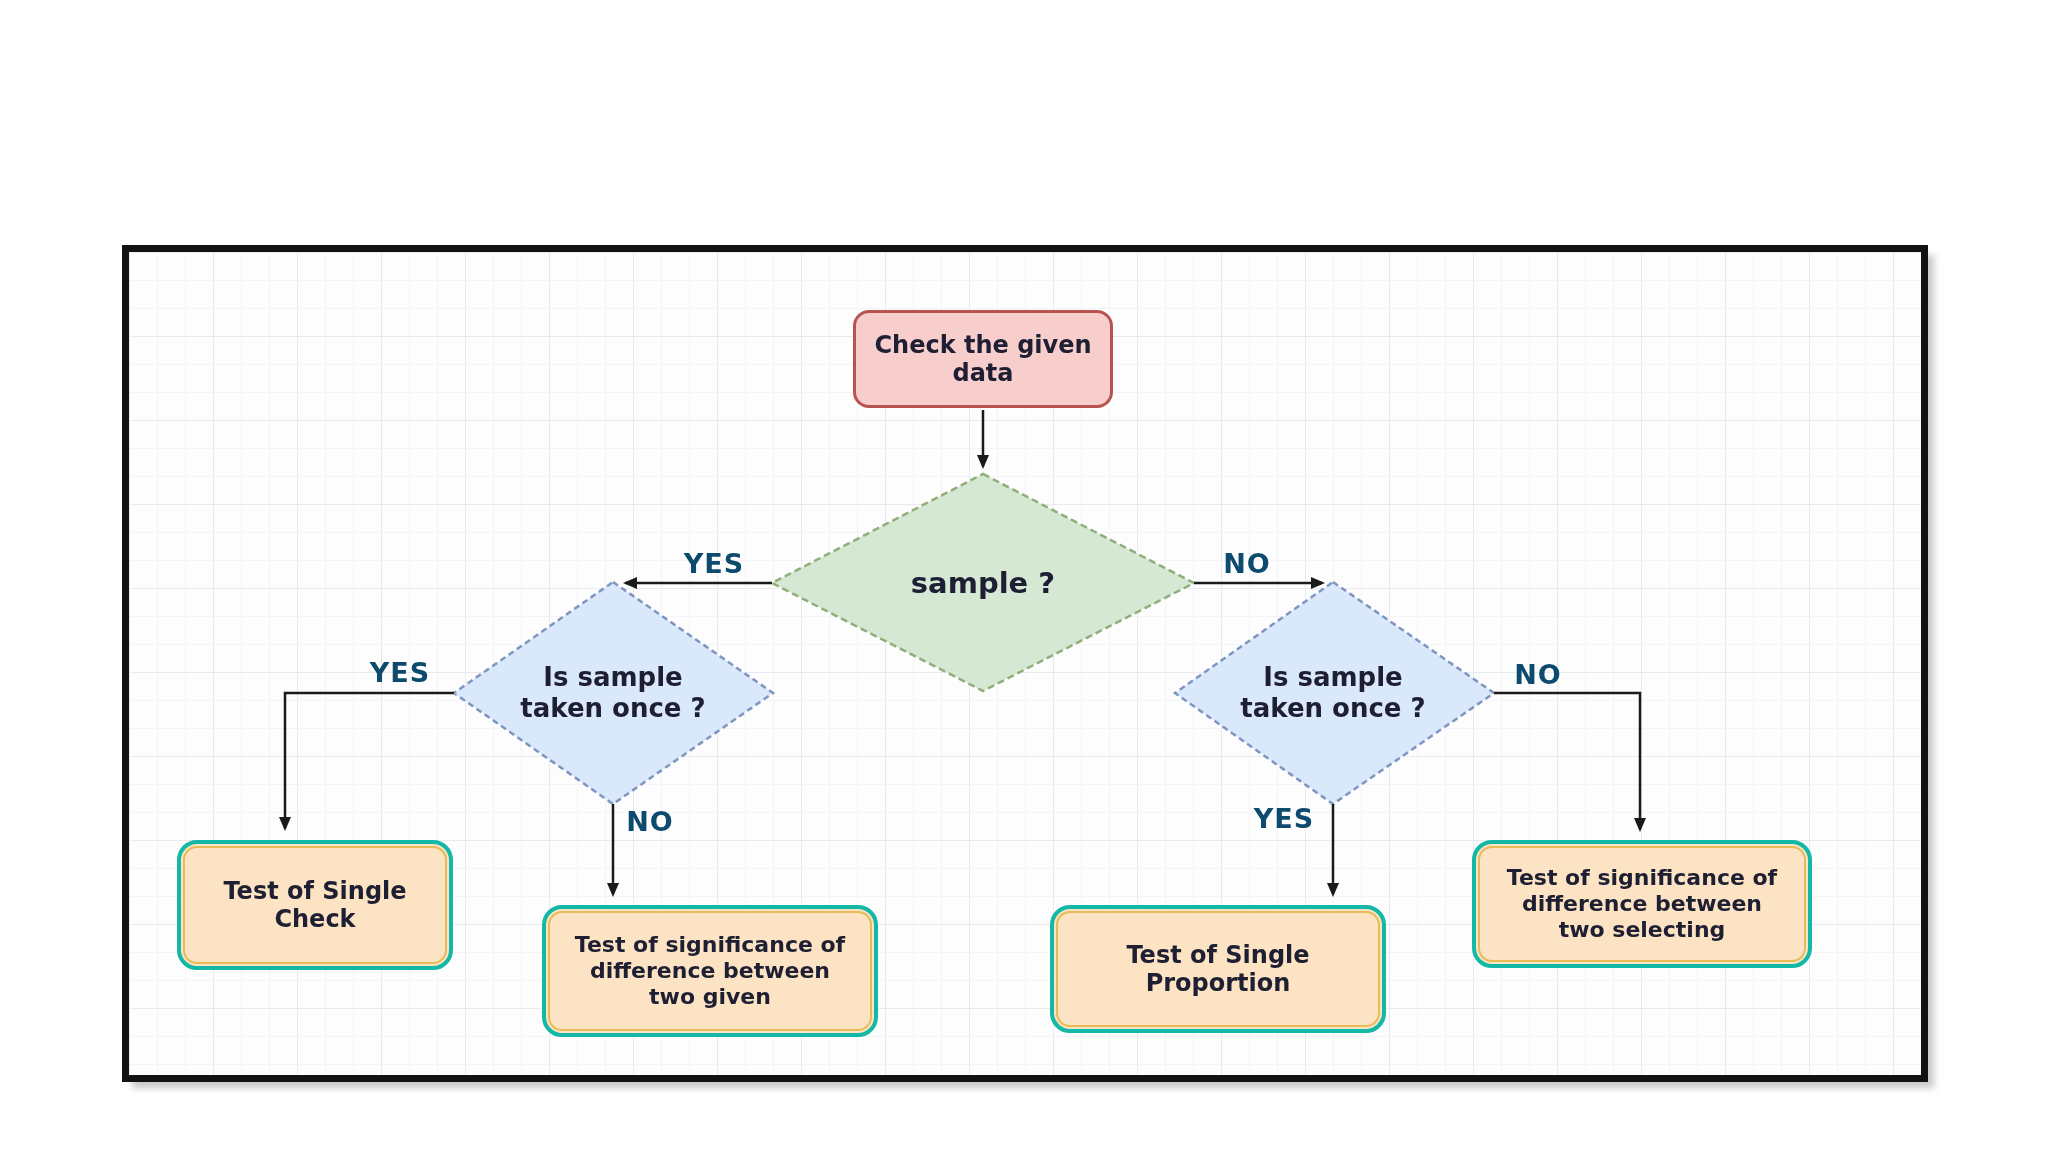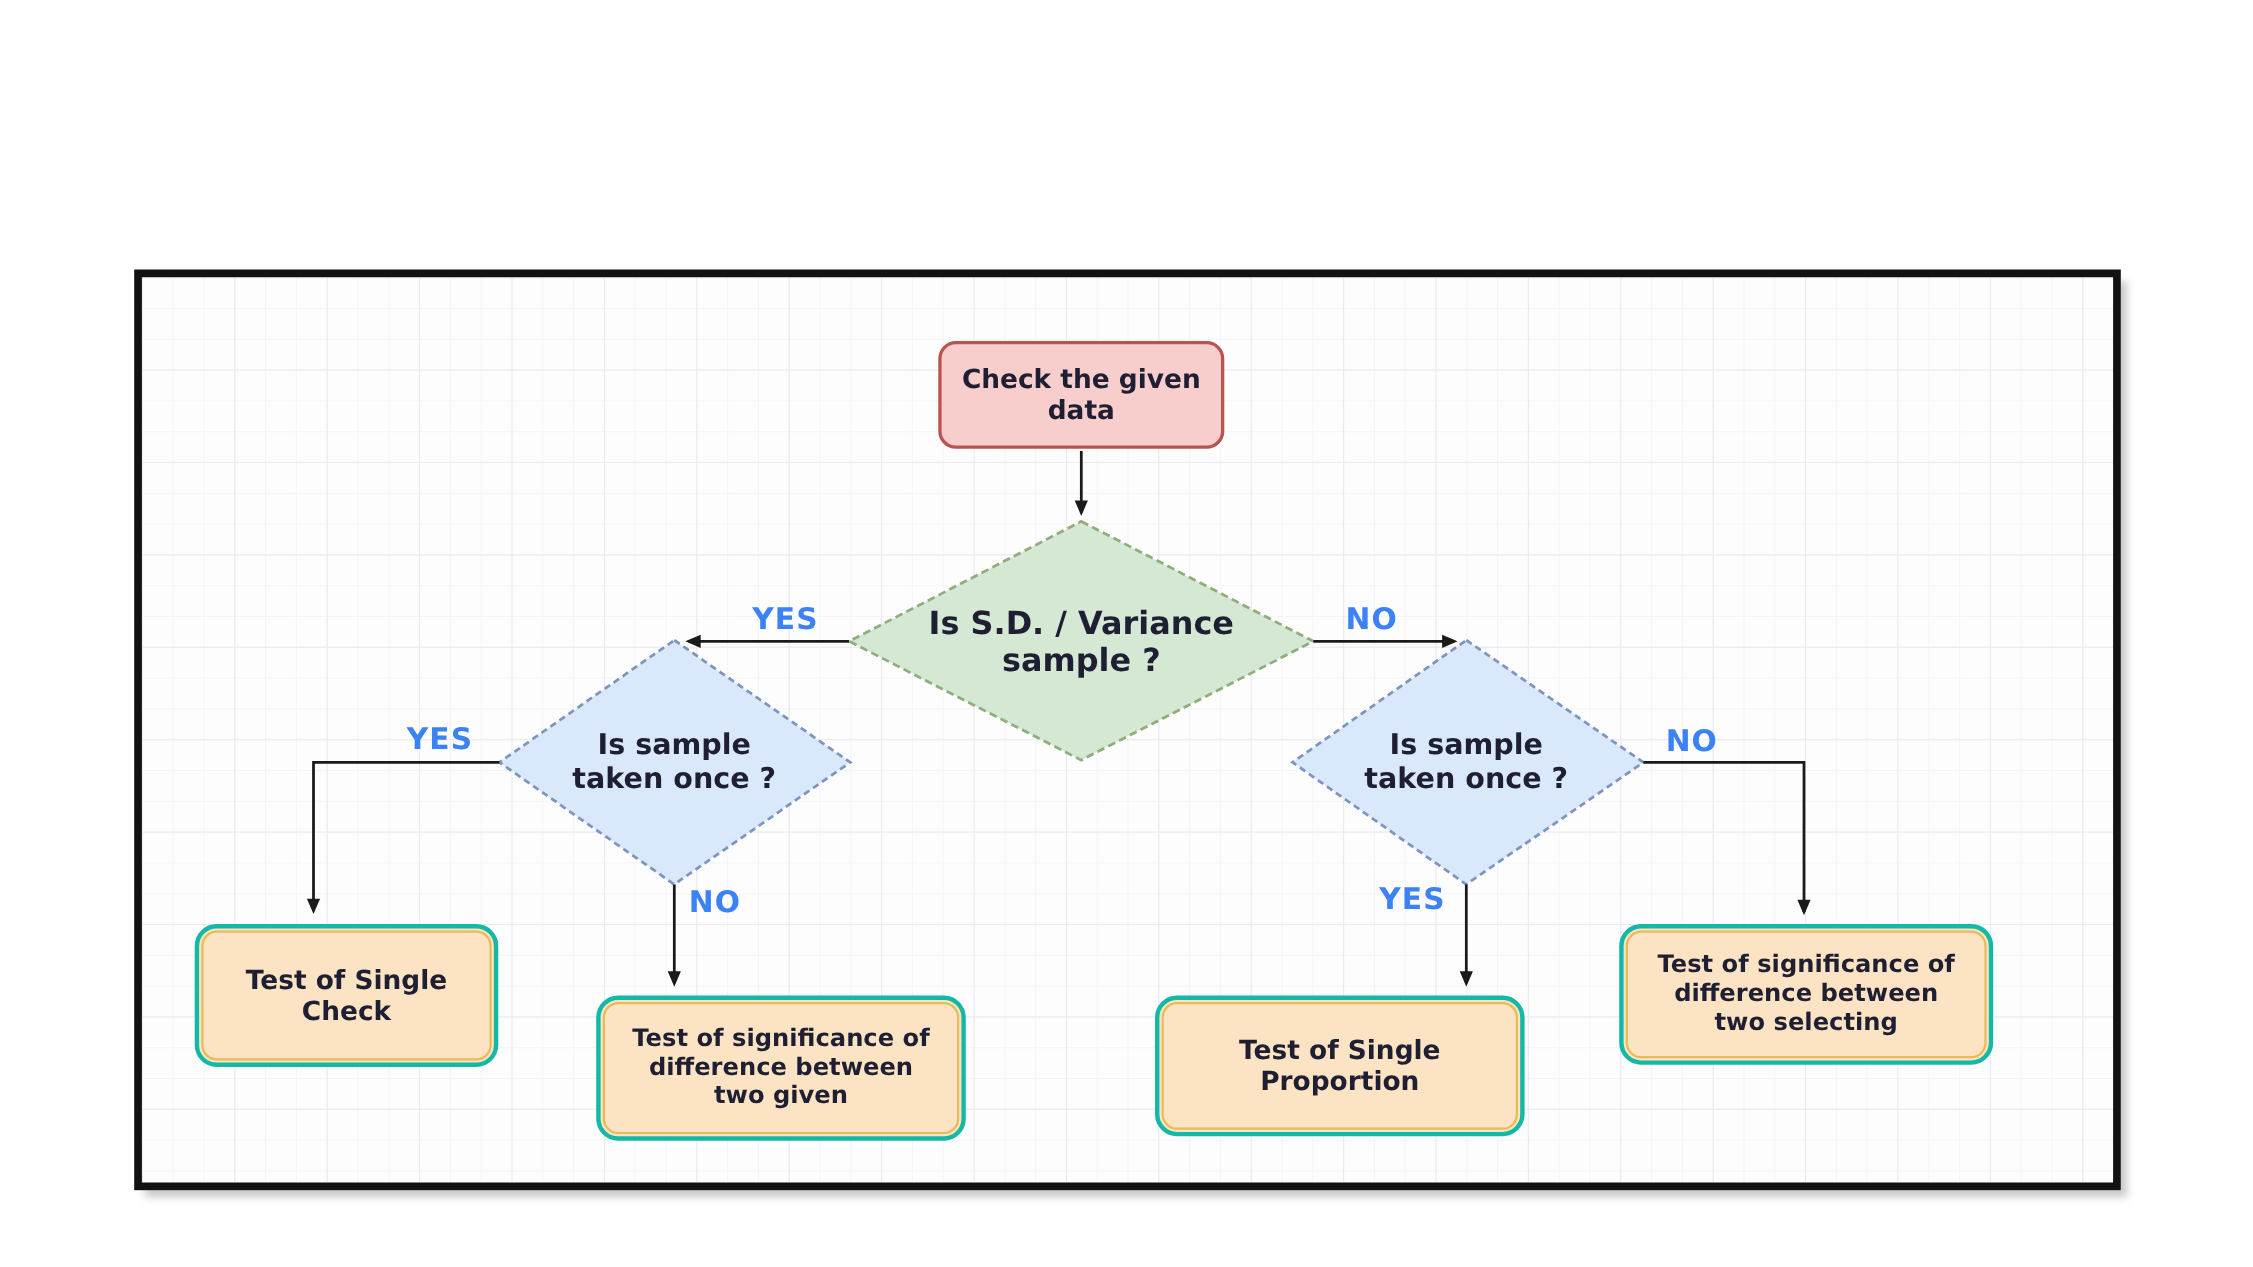--- a/index.html
+++ b/index.html
@@ -53,21 +53,21 @@
     border-radius:14px;pointer-events:none;
   }
   .result.small{font-size:22px;}
   
   .dtext{background:transparent;}
   .dtext.green{font-size:29px;}
   .dtext.blue{font-size:26px;}
   
   .edge-label{
     position:absolute;z-index:2;transform:translate(-50%,-50%);
-    font-size:27px;font-weight:bold;letter-spacing:1px;color:#3b82f6;
+    font-size:27px;font-weight:bold;letter-spacing:1px;color:#0c4a6e;
   }
 </style>
 </head>
 <body>
 
 <div id="page">
 
 
   <div class="frame"></div>
 
@@ -92,21 +92,20 @@
       <path d="M1494,693 L1640,693 L1640,829" marker-end="url(#arrow)"></path>
     </g>
   </svg>
 
   <div class="node start" style="left:853px;top:310px;width:260px;height:98px;">
     <span>Check the given</span>
     <span>data</span>
   </div>
 
   <div class="dtext green" style="left:783px;top:500px;width:400px;height:166px;">
-    <span>Is S.D. / Variance</span>
     <span>sample ?</span>
   </div>
   <div class="dtext blue" style="left:473px;top:620px;width:280px;height:146px;">
     <span>Is sample</span>
     <span>taken once ?</span>
   </div>
   <div class="dtext blue" style="left:1193px;top:620px;width:280px;height:146px;">
     <span>Is sample</span>
     <span>taken once ?</span>
   </div>

